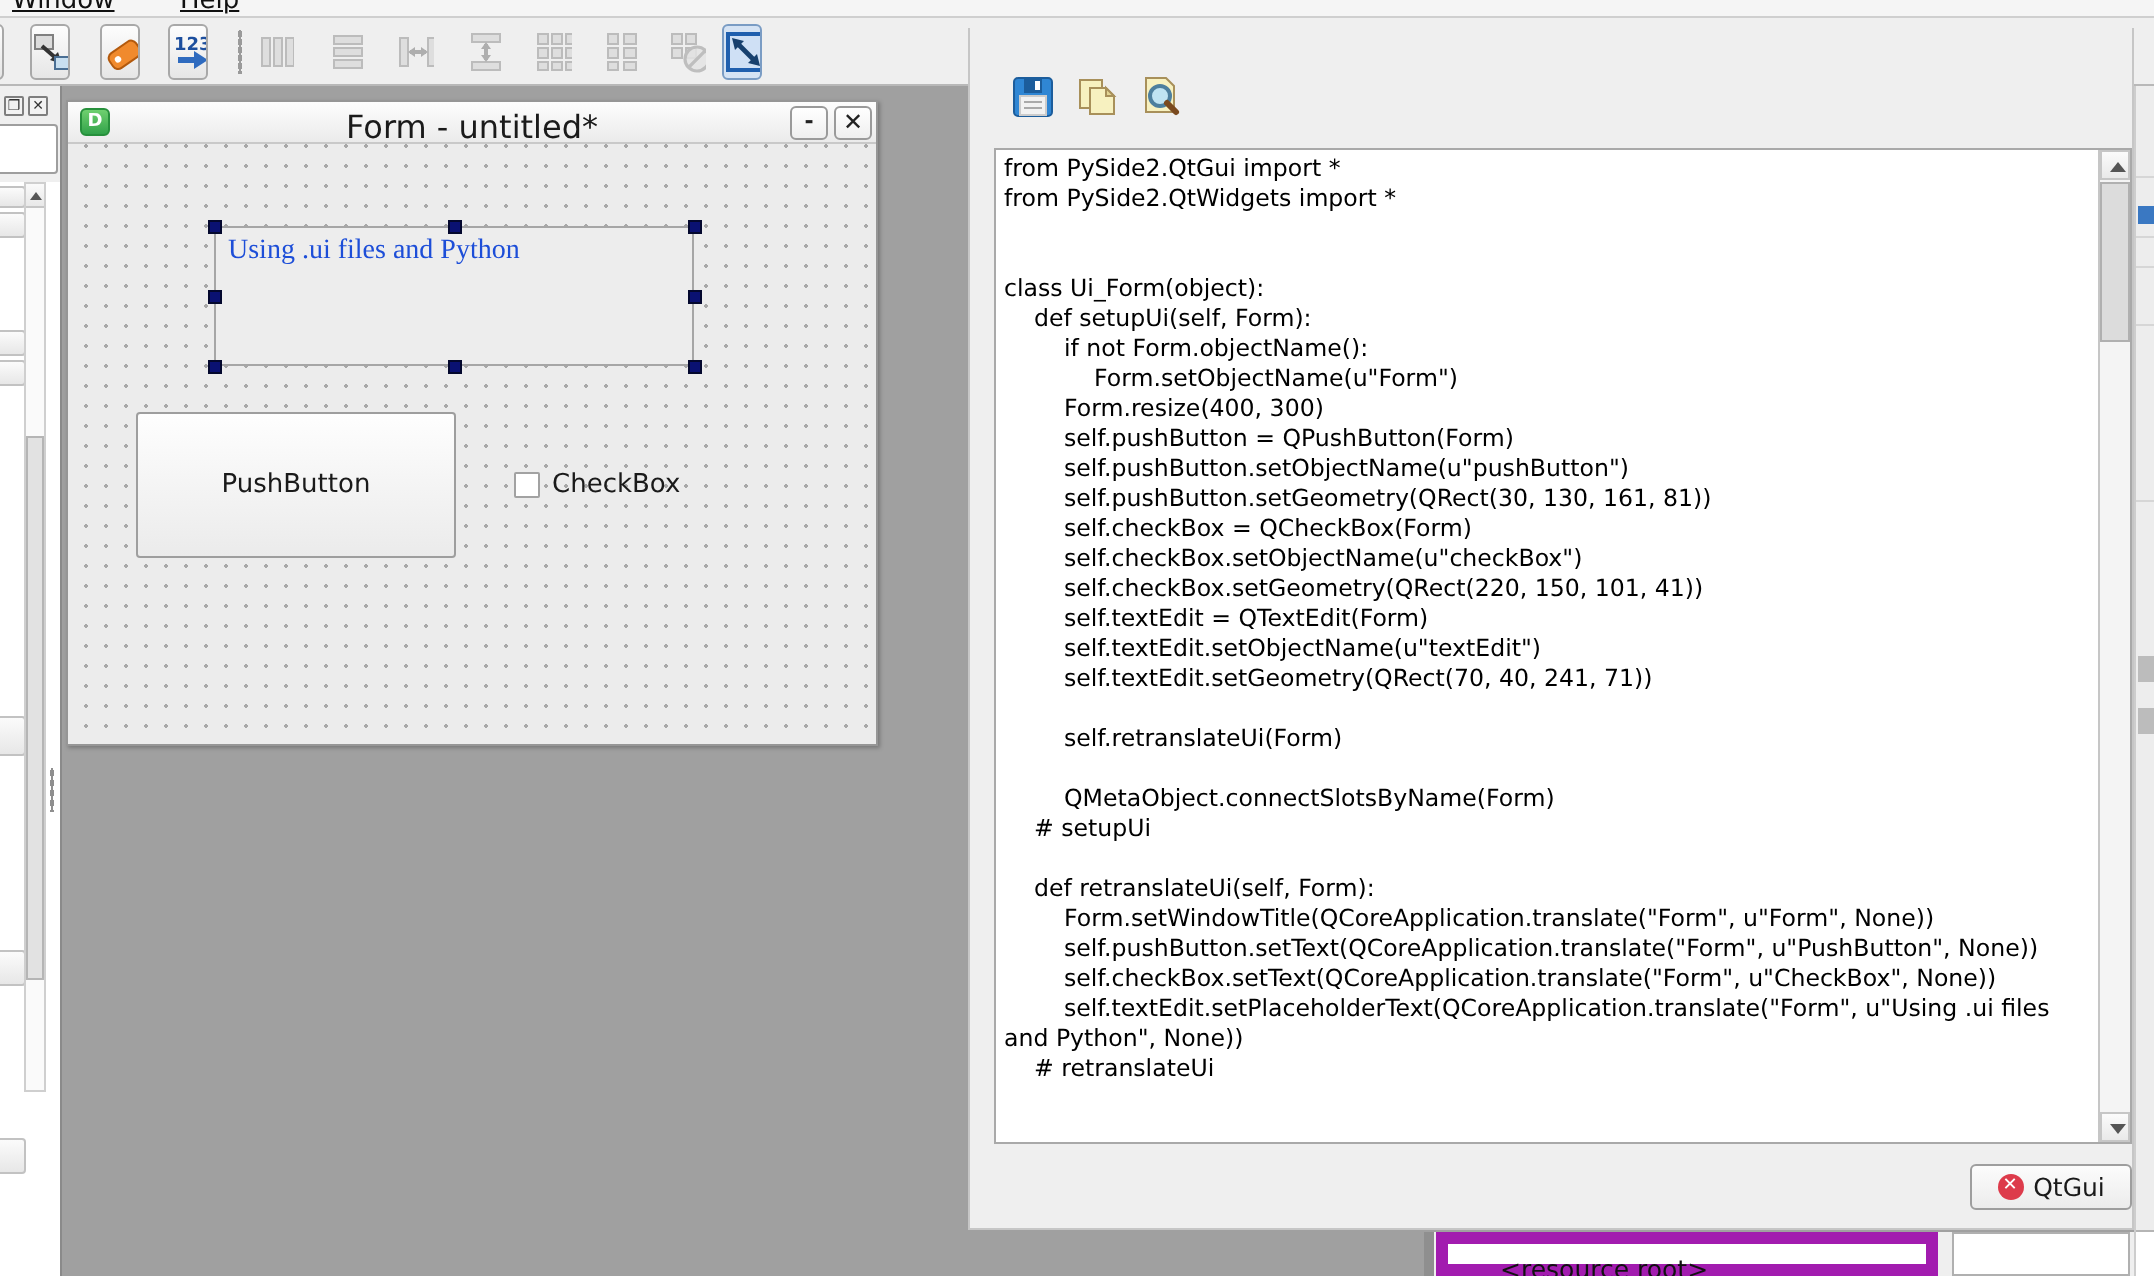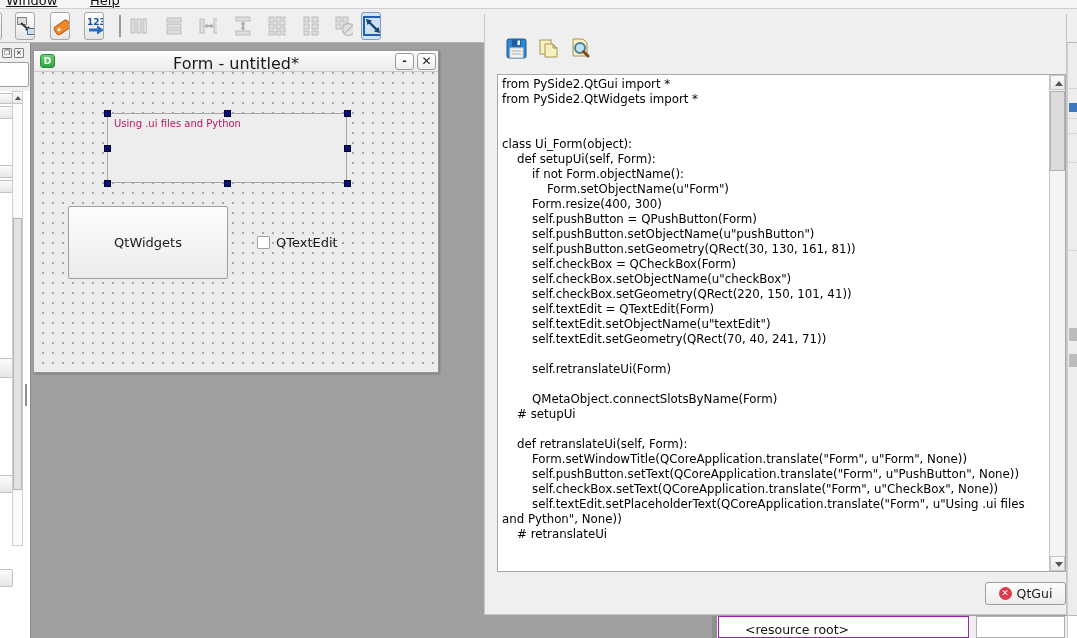--- a/index.html
+++ b/index.html
@@ -42,39 +42,39 @@
   
   .rightstrip { position:absolute; left:1067px; top:43px; width:10px; height:595px; background:#ededed; border-left:1px solid #cdcdcd; }
   .rs-line { position:absolute; left:0; width:10px; height:1px; background:#d6d6d6; }
   .rs-blue { position:absolute; left:1px; top:60px; width:9px; height:9px; background:#3a78c2; }
   .rs-gray { position:absolute; left:1px; width:9px; height:13px; background:#bcbcbc; }
   .rs-white { position:absolute; left:0; top:572px; width:10px; height:23px; background:#fff; border-top:1px solid #b5b5b5; }
 
   
   .resbar { position:absolute; left:712px; top:616px; width:355px; height:22px; background:#efefef; }
   .res-divider { position:absolute; left:0; top:0; width:5px; height:22px; background:#8f8f8f; }
-  .res-box1 { position:absolute; left:6px; top:0; width:251px; height:22px; background:#fff; border:1px solid #a21caf; }
+  .res-box1 { position:absolute; left:6px; top:0; width:251px; height:22px; background:#fff; border:6px solid #a21caf; }
   .res-box2 { position:absolute; left:264px; top:0; width:89px; height:22px; background:#fff; border:1px solid #b0b0b0; }
   .res-root { position:absolute; left:26px; top:5px; font-size:12.5px; color:#111; }
 
   
   .formwin { position:absolute; left:33px; top:50px; width:406px; height:323px; background:#ececec; border:1px solid #969696; box-shadow:1px 1px 2px rgba(0,0,0,.25); }
   .formwin .titlebar { position:absolute; left:0; top:0; width:404px; height:21px; background:linear-gradient(#fdfdfd,#ebebeb); border-bottom:1px solid #c9c9c9; }
   .dbadge { position:absolute; left:6px; top:3px; width:15px; height:14px; border-radius:3px; border:1px solid #27903c;
             background:linear-gradient(#6fd06f,#32a24a); color:#fff; font-size:9px; font-weight:bold; text-align:center; line-height:13px; }
   .formtitle { position:absolute; left:0; top:3px; width:100%; text-align:center; font-size:16px; color:#1a1a1a; }
   .winbtn { position:absolute; top:2px; width:19px; height:17px; border:1px solid #9a9a9a; border-radius:3px; background:linear-gradient(#ffffff,#efefef);
             text-align:center; font-weight:bold; color:#222; }
   .btn-min { left:361px; font-size:11px; line-height:13px; }
   .btn-close { left:383px; font-size:12px; line-height:15px; }
   .formcanvas { position:absolute; left:0; top:21px; width:404px; height:300px;
                 background-image:radial-gradient(#a8a8a8 1px, transparent 1px); background-size:10px 10px; background-position:4px 6px; }
 
   .w-textedit { position:absolute; left:73px; top:41px; width:240px; height:70px; background:#ededed; border:1px solid #a6a6a6; }
-  .placeholder { position:absolute; left:6px; top:4px; color:#be185d; font-size:10px; }
+  .placeholder { position:absolute; left:6px; top:4px; color:#1d4ed8; font-size:14px;font-family:Liberation Serif, serif; }
   .handle { position:absolute; width:7px; height:7px; background:#0a1172; border:1px solid #04082e; }
 
   .w-pushbtn { position:absolute; left:34px; top:134px; width:160px; height:73px; border:1px solid #9e9e9e; border-radius:2px;
                background:linear-gradient(#fefefe,#ebebeb); display:flex; align-items:center; justify-content:center; font-size:13px; }
   .w-checkbox { position:absolute; left:223px; top:163px; display:flex; align-items:center; }
   .cb-box { width:13px; height:13px; background:#fff; border:1px solid #a2a2a2; border-radius:1px; }
   .cb-label { margin-left:6px; font-size:13px; }
 
   
   .dialog { position:absolute; left:484px; top:14px; width:583px; height:601px; background:#efefef; border:1px solid #c6c6c6; border-top:none; }
@@ -270,25 +270,25 @@
     <div class="handle" style="left:70px;top:38px;"></div>
     <div class="handle" style="left:190px;top:38px;"></div>
     <div class="handle" style="left:310px;top:38px;"></div>
     <div class="handle" style="left:70px;top:73px;"></div>
     <div class="handle" style="left:310px;top:73px;"></div>
     <div class="handle" style="left:70px;top:108px;"></div>
     <div class="handle" style="left:190px;top:108px;"></div>
     <div class="handle" style="left:310px;top:108px;"></div>
 
     <div class="w-pushbtn">
-      <span>QtWidgets</span>
+      <span>PushButton</span>
     </div>
     <div class="w-checkbox">
       <span class="cb-box"></span>
-      <span class="cb-label">QTextEdit</span>
+      <span class="cb-label">CheckBox</span>
     </div>
   </div>
 </div>
 
 <div class="dialog">
   <div class="dlg-toolbar">
     <svg class="dlg-icon" style="left:21px;" viewBox="0 0 21 21">
       <rect x="1" y="1" width="19" height="19" rx="2" fill="#2f86d4" stroke="#1a5globe" stroke-width="0"></rect>
       <rect x="1" y="1" width="19" height="19" rx="2" fill="#2f86d4" stroke="#1c5d9c"></rect>
       <rect x="6" y="1.5" width="9" height="7" fill="#1c5d9c"></rect>

